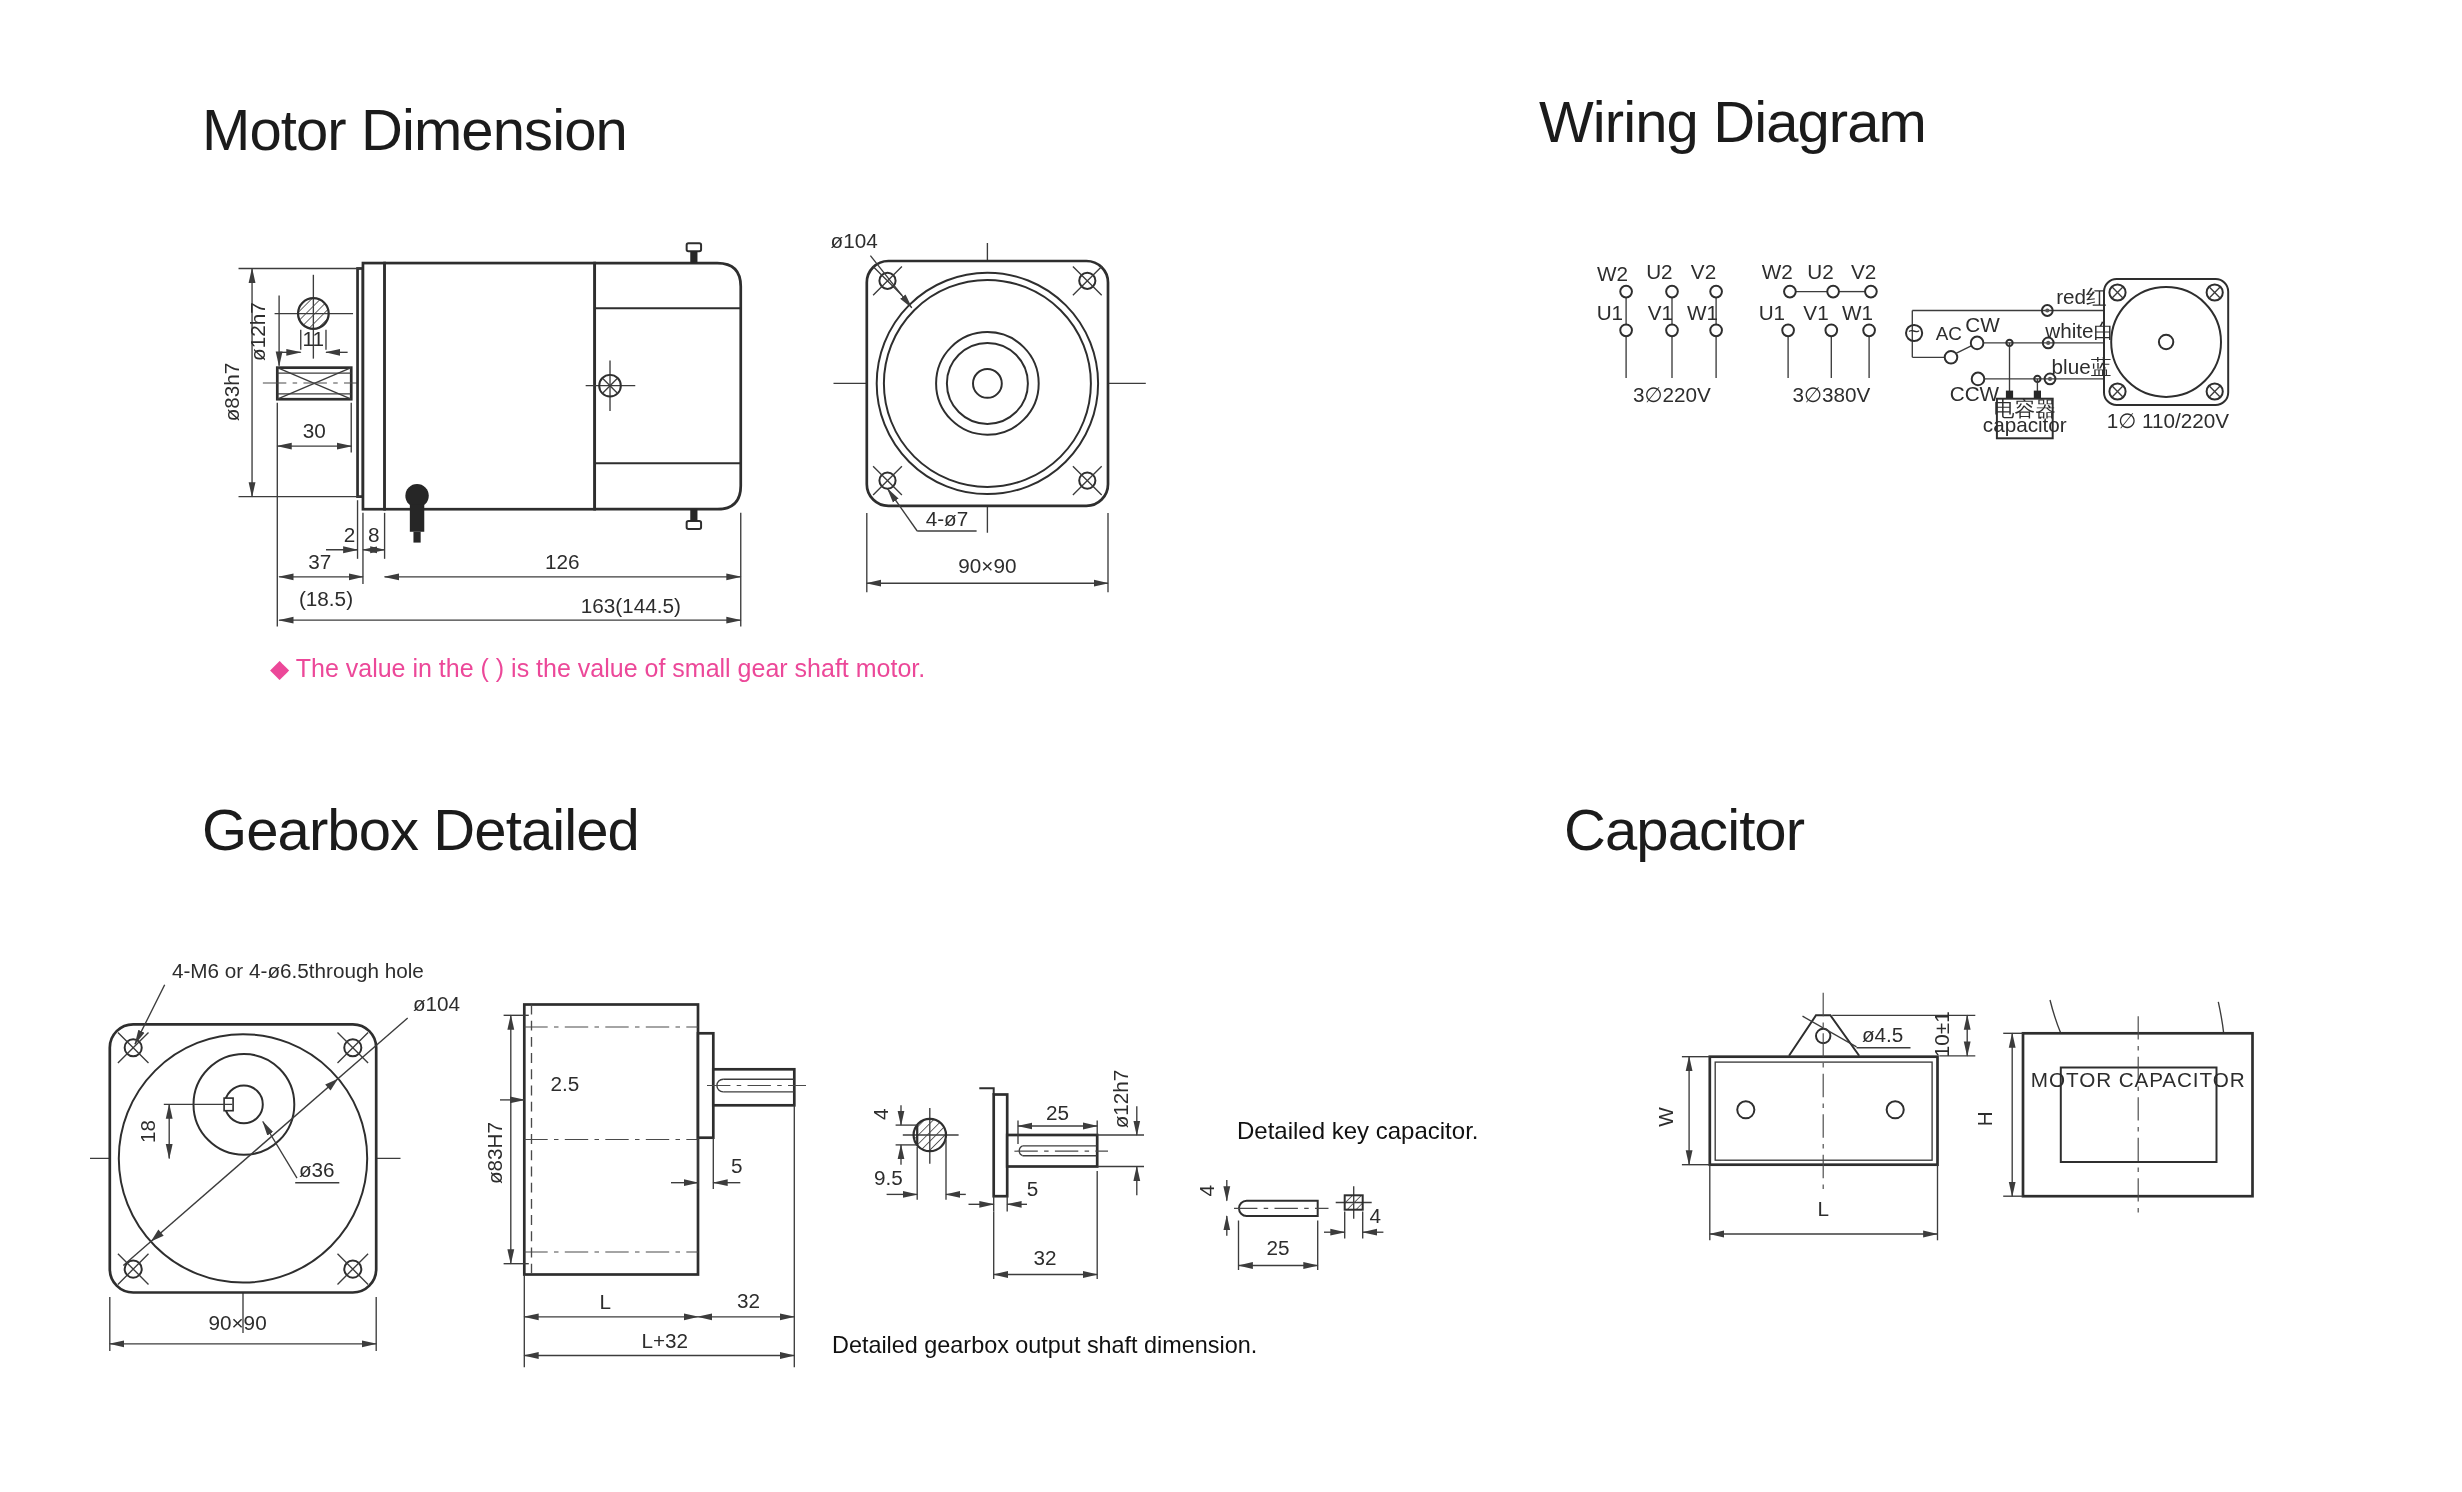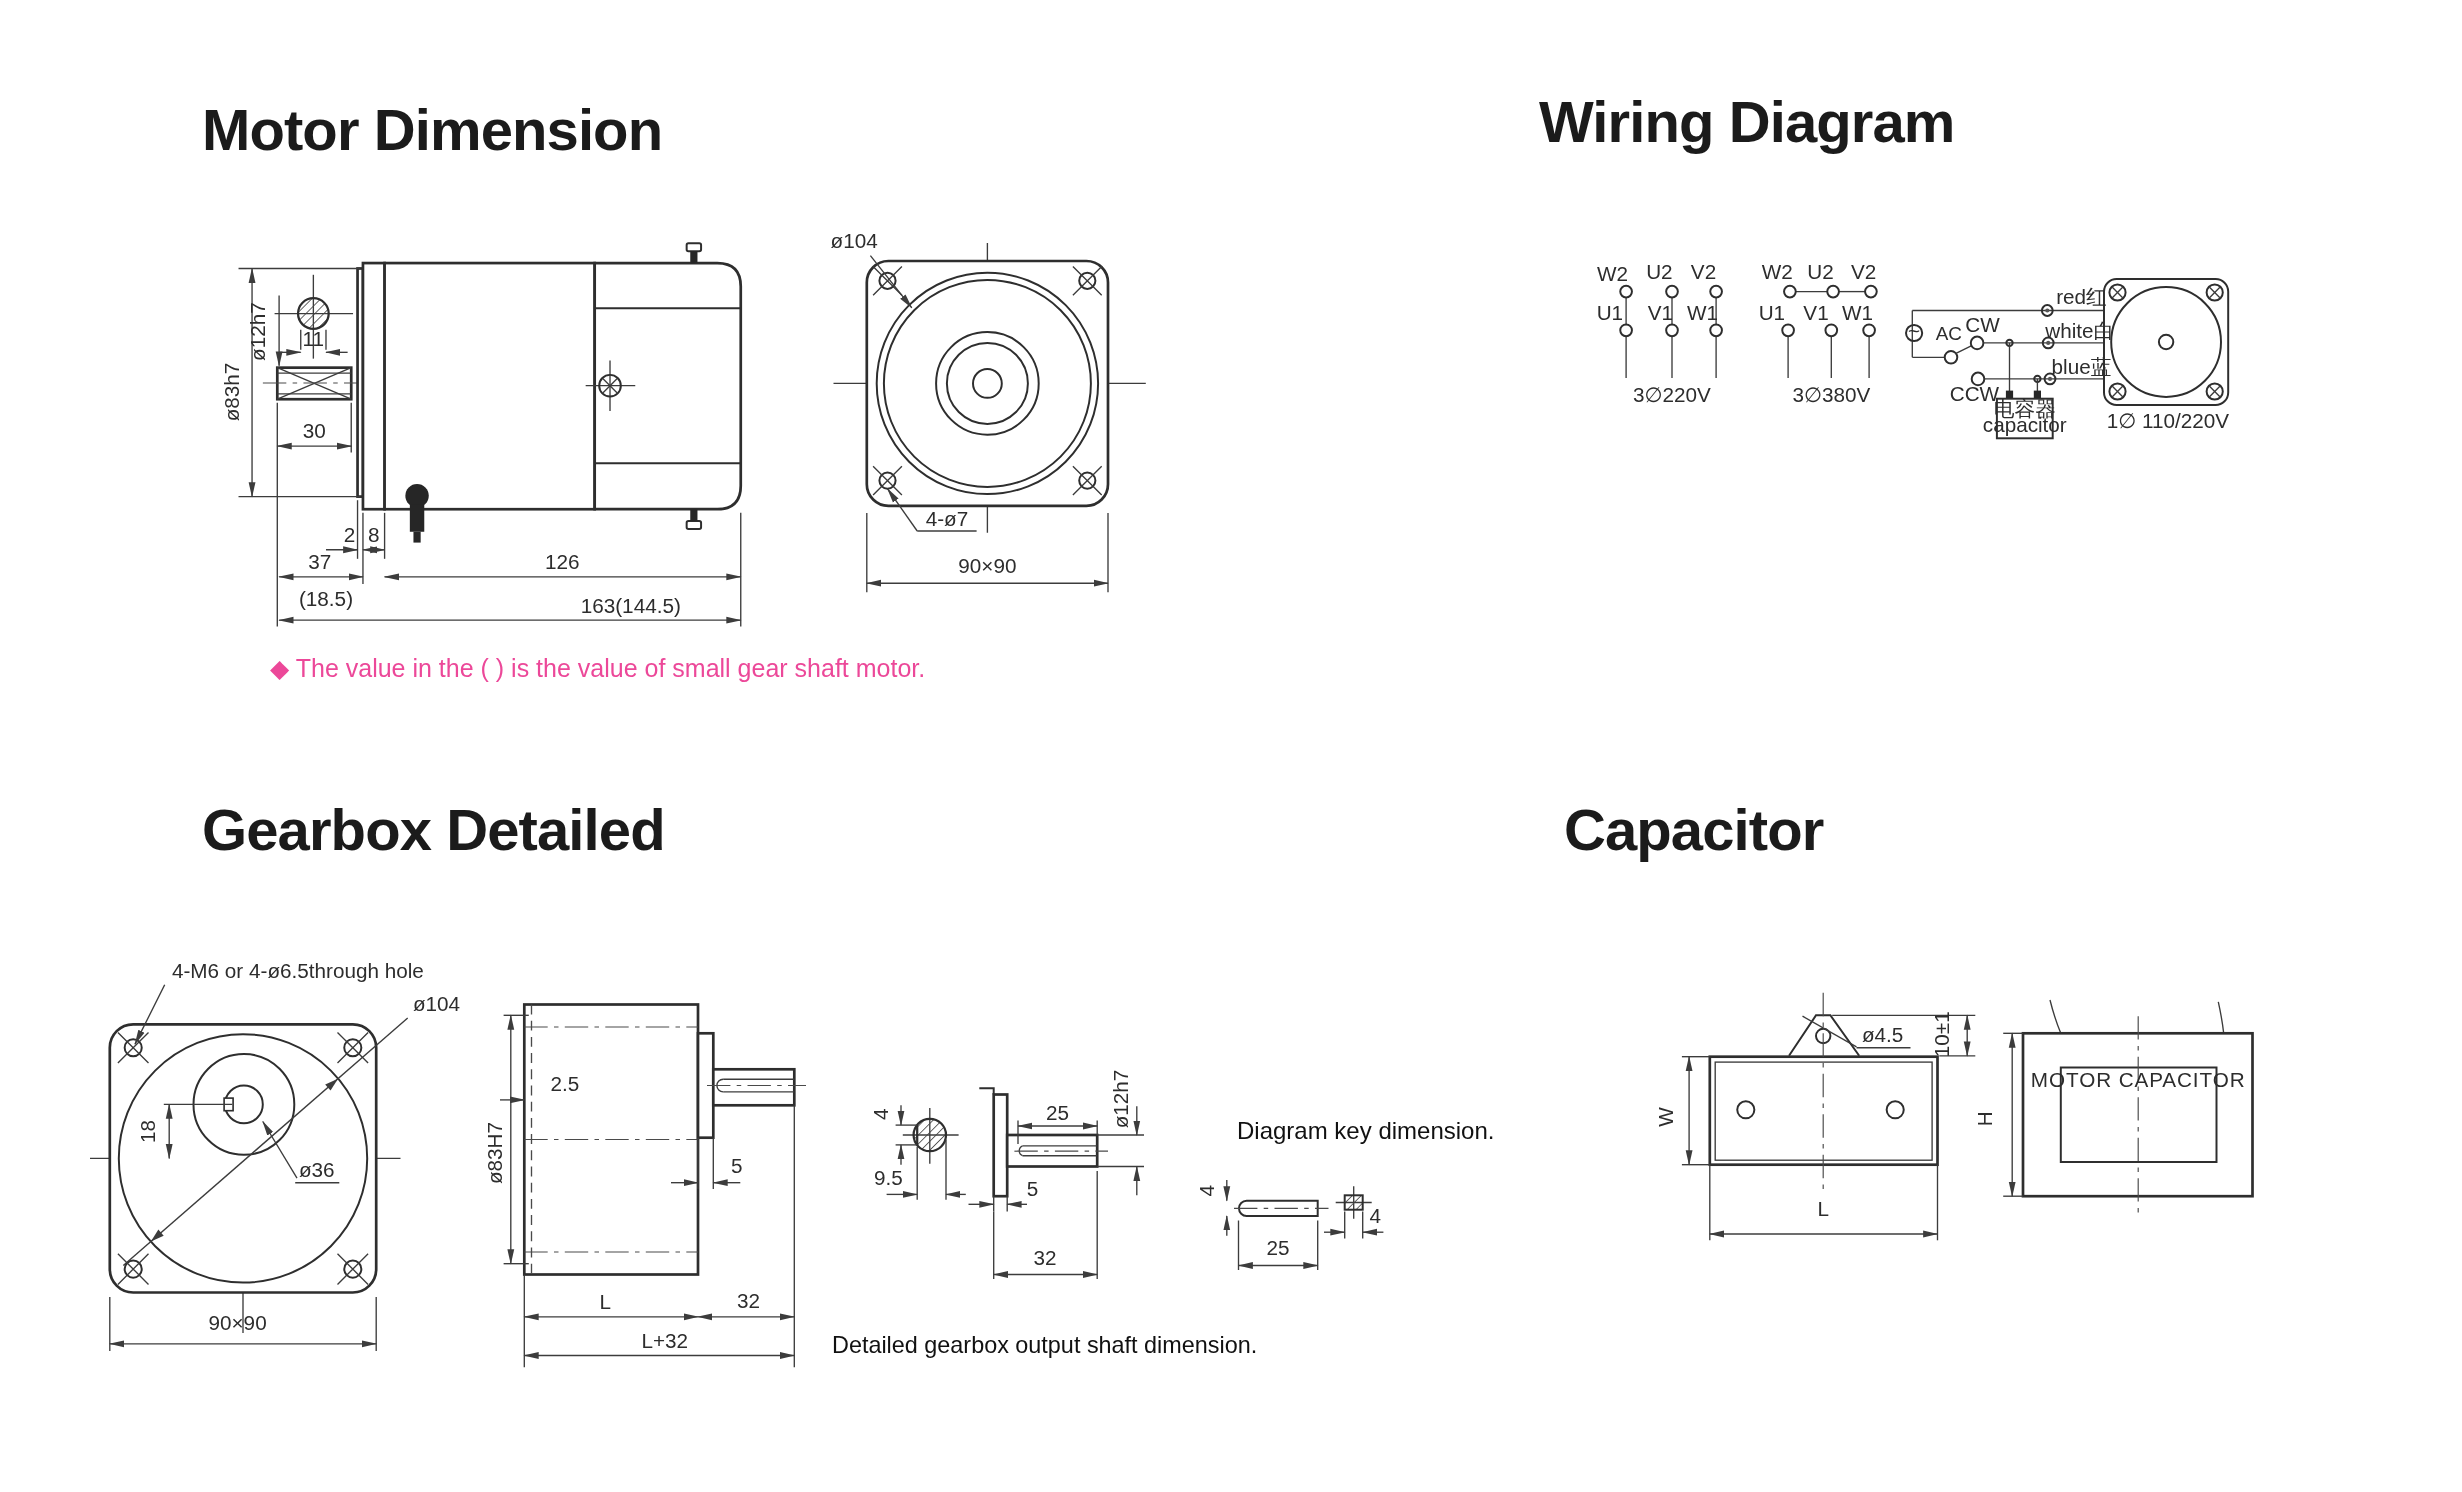--- a/index.html
+++ b/index.html
@@ -1,19 +1,19 @@
 <!DOCTYPE html>
 <html style="font-size:14.4px"><head>
 <meta charset="utf-8">
 <style>
   html,body{margin:0;padding:0;}
   body{width:2462px;height:1493px;background:#ffffff;position:relative;overflow:hidden;
        font-family:"Liberation Sans",sans-serif;}
   .abs{position:absolute;}
-  .title{font-weight:bold;font-size:58px;color:#1b1b1b;letter-spacing:-0.9px;white-space:nowrap;}
+  .title{font-weight:normal;font-size:58px;color:#1b1b1b;letter-spacing:-0.9px;white-space:nowrap;}
   .note{font-size:25px;color:#ec4899;white-space:nowrap;}
   .caption{font-size:24px;color:#111;white-space:nowrap;}
   svg{overflow:visible;}
   svg text{font-family:"Liberation Sans",sans-serif;fill:#2d2d2d;}
   .ol{fill:#ffffff;stroke:#2e2e2e;stroke-width:3;}
   .ol2{fill:none;stroke:#2e2e2e;stroke-width:2.2;}
   .thin{fill:none;stroke:#3c3c3c;stroke-width:1.5;}
   .dim{fill:none;stroke:#3c3c3c;stroke-width:1.5;}
   .cl{fill:none;stroke:#4a4a4a;stroke-width:1.3;stroke-dasharray:26 7 5 7;}
   .dash{fill:none;stroke:#4a4a4a;stroke-width:1.5;stroke-dasharray:11 7;}
@@ -377,21 +377,21 @@
   <g>
     <text class="dt" x="36" y="57" font-size="22" transform="rotate(-90 36 57)">4</text>
     <text class="dt" x="36" y="136" font-size="24">9.5</text>
     <text class="dt" x="224" y="63" font-size="24">25</text>
     <text class="dt" x="196" y="148" font-size="24">5</text>
     <text class="dt" x="210" y="224" font-size="24">32</text>
     <text class="dt" x="302" y="40" font-size="24" transform="rotate(-90 302 40)">ø12h7</text>
   </g>
 </svg>
 
-<div class="abs caption" style="left:1237px;top:1117px">Diagram key dimension.</div>
+<div class="abs caption" style="left:1237px;top:1117px">Detailed key capacitor.</div>
 
 <svg class="abs" style="left:1207px;top:1171px" width="234" height="108" viewBox="0 0 260 120">
   <g>
     <path class="ol2" stroke-width="2.4" fill="#fff" d="M123,33 L44,33 A8.5,8.5 0 0,0 44,50 L123,50 Z"></path>
     <line class="cl" x1="30" y1="41.5" x2="135" y2="41.5"></line>
     <line class="dim" x1="22" y1="10" x2="22" y2="33" marker-end="url(#ar)"></line>
     <line class="dim" x1="22" y1="50" x2="22" y2="72" marker-start="url(#ar)"></line>
     <line class="dim" x1="35" y1="55" x2="35" y2="110"></line>
     <line class="dim" x1="123" y1="55" x2="123" y2="110"></line>
     <line class="dim" x1="35" y1="105" x2="123" y2="105" marker-start="url(#ar)" marker-end="url(#ar)"></line>

